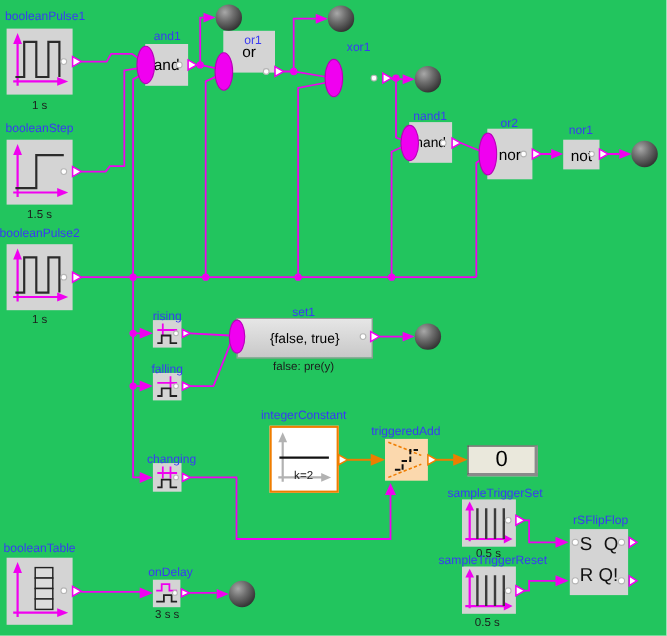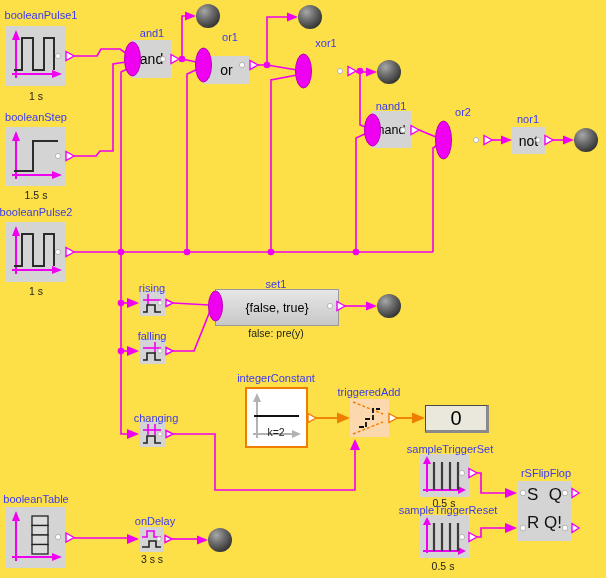--- a/index.html
+++ b/index.html
@@ -1,16 +1,16 @@
 <!DOCTYPE html>
 <html style="--wire: #f000f0; --integer_wire: #ef7d00; --label: #3a3af2; --block_fill: #d4d4d4;"><head>
 <meta charset="utf-8">
 <style>
   html,body{margin:0;padding:0;background:#fff;}
-  .canvas{position:relative;width:606px;height:578px;background:#fde047;overflow:hidden;
+  .canvas{position:relative;width:606px;height:578px;background:#22c55e;overflow:hidden;
           font-family:"Liberation Sans",sans-serif;}
   .wires{position:absolute;left:0;top:0;z-index:5;pointer-events:none;}
   .blk{position:absolute;background:var(--block_fill);z-index:1;}
   .lbl{position:absolute;z-index:2;font-size:11px;color:var(--label);transform:translateX(-50%);
        white-space:nowrap;}
   .param{position:absolute;z-index:2;font-size:10.5px;color:#1c1c1c;transform:translateX(-50%);
        white-space:nowrap;}
   .gtext{position:absolute;inset:0;display:flex;align-items:center;justify-content:center;
        font-size:14px;color:#000;z-index:2;}
   .icon{position:absolute;left:0;top:0;}
@@ -83,32 +83,35 @@
       </g>
     </svg>
   </div>
 
   <div class="lbl" style="left:152px;top:27px">and1</div>
   <div class="blk" style="left:132px;top:40px;width:39px;height:38px">
     <div class="gtext">and</div>
   </div>
 
   <div class="lbl" style="left:230px;top:31px">or1</div>
-  <div class="blk" style="left:203px;top:56px;width:47px;height:28px">
+  <div class="blk" style="left:203px;top:28px;width:47px;height:38px">
     <div class="gtext">or</div>
   </div>
 
   <div class="lbl" style="left:326px;top:37px">xor1</div>
 
   <div class="lbl" style="left:391px;top:100px">nand1</div>
   <div class="blk" style="left:372px;top:111px;width:39px;height:37px">
     <div class="gtext" style="font-size:12.5px">nand</div>
   </div>
 
   <div class="lbl" style="left:463px;top:106px">or2</div>
+  <div class="blk" style="left:443px;top:117px;width:41px;height:46px">
+    <div class="gtext">nor</div>
+  </div>
 
   <div class="lbl" style="left:528px;top:113px">nor1</div>
   <div class="blk small" style="left:512px;top:127px;width:33px;height:27px">
     <div class="gtext">not</div>
   </div>
 
   <div class="lbl" style="left:152px;top:282px">rising</div>
   <div class="blk" style="left:139px;top:291px;width:26px;height:25px">
     <svg class="icon" width="26" height="25">
       <line x1="4" y1="9" x2="22" y2="9" stroke="#f000f0" stroke-width="1.6"></line>

